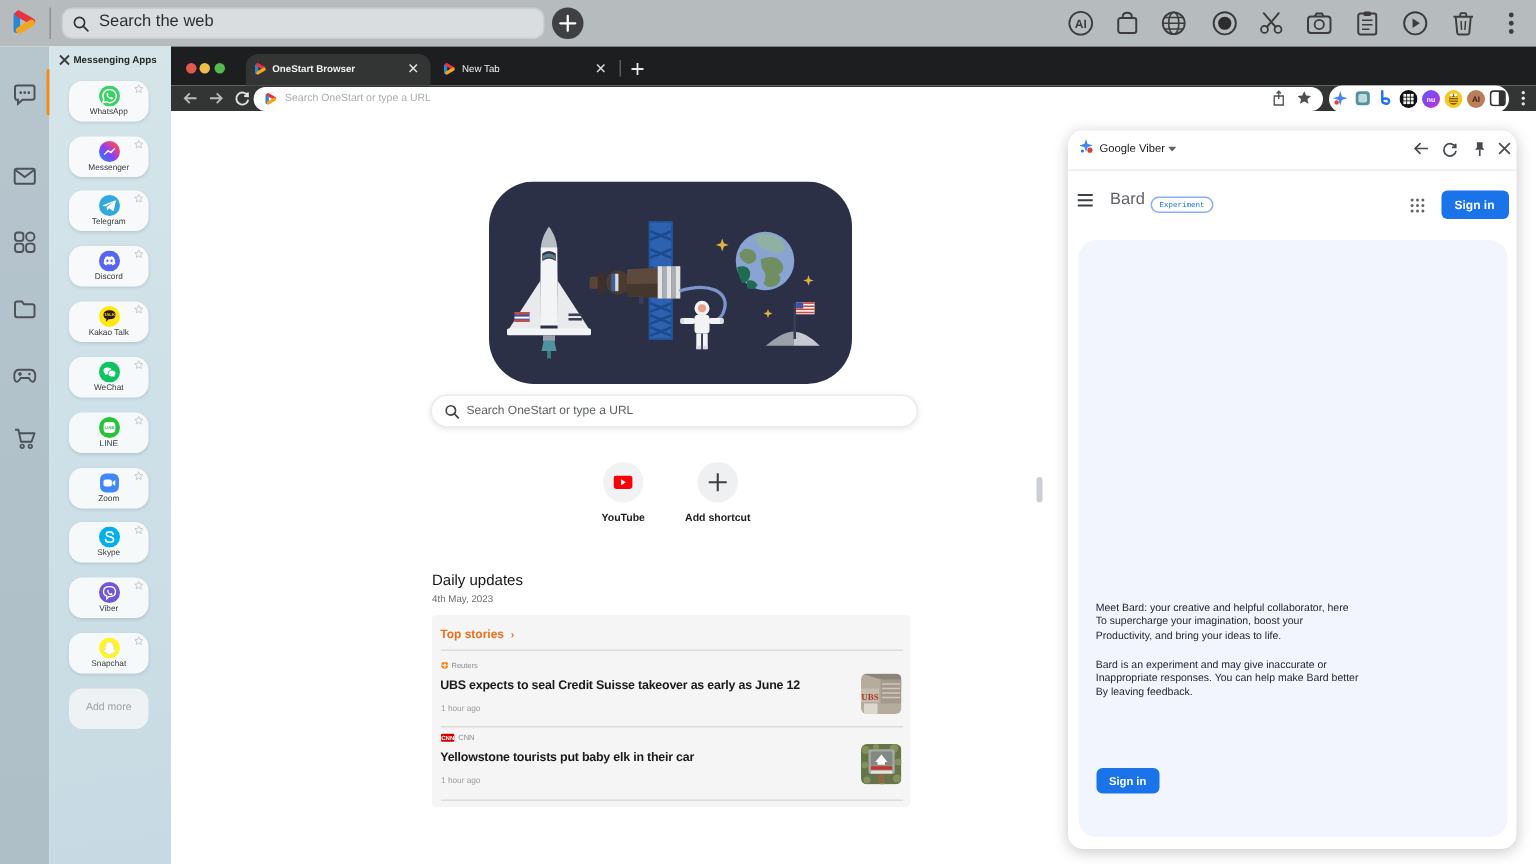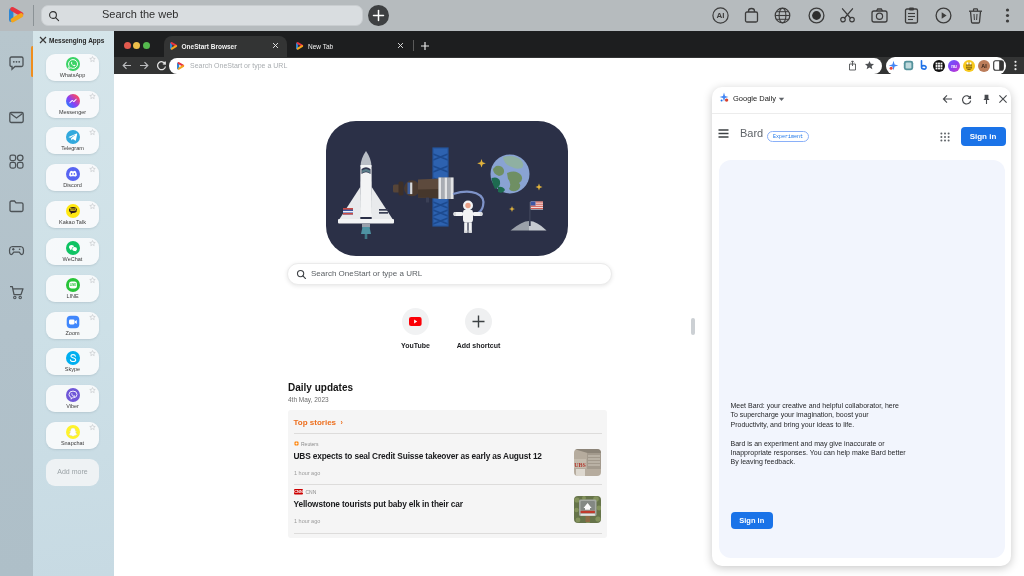--- a/index.html
+++ b/index.html
@@ -4,21 +4,21 @@
 <style>
   * { margin:0; padding:0; box-sizing:border-box; }
   html,body { width:1024px; height:576px; overflow:hidden; }
   body { font-family:"Liberation Sans", sans-serif; position:relative; background:#fff; }
   .abs { position:absolute; }
 
   
   #toolbar { left:0; top:0; width:1024px; height:31px; background:#b6bbbe; }
   #tb-divider { left:33px; top:5px; width:1px; height:21px; background:#8b9296; }
   #tb-search { left:41px; top:5px; width:322px; height:21px; background:#d9dde0; border:1px solid #c9cdd0; border-radius:7px; }
-  #tb-search-text { left:66px; top:8px; font-size:11px; color:#2e2e2e;margin-left:36px; }
+  #tb-search-text { left:66px; top:8px; font-size:11px; color:#2e2e2e; }
   #tb-plus { left:368px; top:5px; width:21px; height:21px; border-radius:50%; background:#3e4042; }
   .tbicon { top:5px; width:21px; height:21px; }
 
   
   #strip { left:0; top:31px; width:33px; height:545px; background:linear-gradient(180deg,#b7c6cd 0%,#b1c1ca 55%,#aebfc8 100%); }
   #strip-active { left:30.5px; top:46px; width:3px; height:31px; background:#ef8e1d; border-radius:2px; }
   .stricon { left:7px; width:19px; height:19px; }
 
   
   #panel { left:33px; top:31px; width:81px; height:545px; background:linear-gradient(172deg,#d5e5ea 0%,#cde0e7 55%,#c7dae3 100%); }
@@ -44,21 +44,21 @@
   #addr-ph { left:190px; top:62px; font-size:7px; color:#a9adb0; }
   #extpill { left:886px; top:56.5px; width:120px; height:18.5px; background:#ffffff; border-radius:9.5px; }
 
   
   #content { left:114px; top:74px; width:910px; height:502px; background:#fff; }
   #illus { left:326px; top:121px; }
   #midsearch { left:287px; top:263px; width:325px; height:22px; background:#fff; border:1px solid #ebebeb; border-radius:11.5px; box-shadow:0 1px 4px rgba(0,0,0,0.10); }
   #midsearch-text { left:311px; top:269px; font-size:8px; color:#5c6165; }
   .shortcut-circle { top:308px; width:27px; height:27px; border-radius:50%; background:#f1f2f3; }
   .shortcut-label { top:342px; width:60px; text-align:center; font-size:7px; font-weight:bold; color:#202124; }
-  #daily-h { left:288px; top:382px; font-size:10px; font-weight:bold; color:#141414; }
+  #daily-h { left:288px; top:382px; font-size:10px; font-weight:normal; color:#141414; }
   #daily-d { left:288px; top:395.5px; font-size:6.5px; color:#6d6d6d; }
   #newscard { left:288px; top:409.5px; width:319px; height:128.5px; background:#f5f5f5; border-radius:3px; }
   .nc-hr { position:absolute; left:5.5px; width:308px; height:1px; background:#dddcdb; }
   #topstories { position:absolute; left:5.5px; top:8px; font-size:8px; font-weight:bold; color:#ed6f1e; }
   .srcrow { position:absolute; left:6px; font-size:5px; color:#8c8c8c; }
   .headline { position:absolute; left:5.5px; font-size:8.3px; font-weight:bold; color:#191a1c; letter-spacing:-0.15px; }
   .ago { position:absolute; left:6px; font-size:5.5px; color:#9b9b9b; }
   .thumb { position:absolute; left:285.5px; width:27px; height:27px; border-radius:4px; overflow:hidden; }
   #draghandle { left:691px; top:317.5px; width:4px; height:17px; border-radius:2px; background:#ccd0d4; }
 
@@ -559,21 +559,21 @@
   <div class="nc-hr" style="top:23.5px"></div>
   <svg style="position:absolute;left:6px;top:31.5px" width="5" height="5" viewBox="0 0 10 10">
       <circle cx="5" cy="5" r="4.6" fill="#ff8000"></circle>
       <circle cx="5" cy="5" r="2" fill="#f5f5f5"></circle>
       <circle cx="5" cy="1.7" r="0.85" fill="#f5f5f5"></circle>
       <circle cx="8.3" cy="5" r="0.85" fill="#f5f5f5"></circle>
       <circle cx="5" cy="8.3" r="0.85" fill="#f5f5f5"></circle>
       <circle cx="1.7" cy="5" r="0.85" fill="#f5f5f5"></circle>
     </svg>
   <div class="srcrow" style="left:13px;top:31.5px">Reuters</div>
-  <div class="headline" style="top:41px">UBS expects to seal Credit Suisse takeover as early as August 12</div>
+  <div class="headline" style="top:41px">UBS expects to seal Credit Suisse takeover as early as June 12</div>
   <div class="ago" style="top:60px">1 hour ago</div>
   <div class="thumb" style="top:39px">
     <svg width="27" height="27" viewBox="0 0 27 27">
       <rect width="27" height="27" fill="#b6ac9e"></rect>
       <path d="M0 0 L27 8 L27 0 Z" fill="#8c8478"></path>
       <rect x="13" y="4" width="14" height="16" fill="#a39a8d"></rect>
       <g stroke="#cfc8bc" stroke-width="1">
           <path d="M14 7 L26 7 M14 10 L26 10 M14 13 L26 13 M14 16 L26 16"></path>
         </g>
       <rect x="0" y="10" width="12" height="9" fill="#c5bcae"></rect>
@@ -615,21 +615,21 @@
 
 <div class="abs" id="draghandle"></div>
 
 <div class="abs" id="bard">
 
   <svg style="position:absolute;left:7px;top:5px" width="11" height="11" viewBox="0 0 11 11">
     <path d="M5 0.6 L6 3.9 L9.4 5 L6 6.1 L5 9.4 L4 6.1 L0.6 5 L4 3.9 Z" fill="#4285f4"></path>
     <circle cx="7.6" cy="8.1" r="1.7" fill="#d8412f"></circle>
     <circle cx="2.6" cy="8.6" r="1" fill="#1a73e8"></circle>
   </svg>
-  <div id="bard-head-title">Google Daily</div>
+  <div id="bard-head-title">Google Viber</div>
   <div style="position:absolute;left:0;right:0;top:25.5px;height:1px;background:#ececec"></div>
   <svg style="position:absolute;left:66px;top:10px" width="7" height="5" viewBox="0 0 7 5">
       <path d="M0.8 0.8 L3.5 4 L6.2 0.8 Z" fill="#5f6368"></path>
     </svg>
   <svg style="position:absolute;left:230px;top:7px" width="11" height="10" viewBox="0 0 11 10">
       <path d="M10 5 L1.6 5 M5 1.4 L1.4 5 L5 8.6" stroke="#46494d" stroke-width="1.1" fill="none"></path>
     </svg>
   <svg style="position:absolute;left:249px;top:6.5px" width="11" height="11" viewBox="0 0 11 11">
       <path d="M9.4 4.2 A4.1 4.1 0 1 0 9.7 6.6 M9.4 1.8 L9.5 4.3 L7 4.2" stroke="#46494d" stroke-width="1.15" fill="none"></path>
     </svg>

